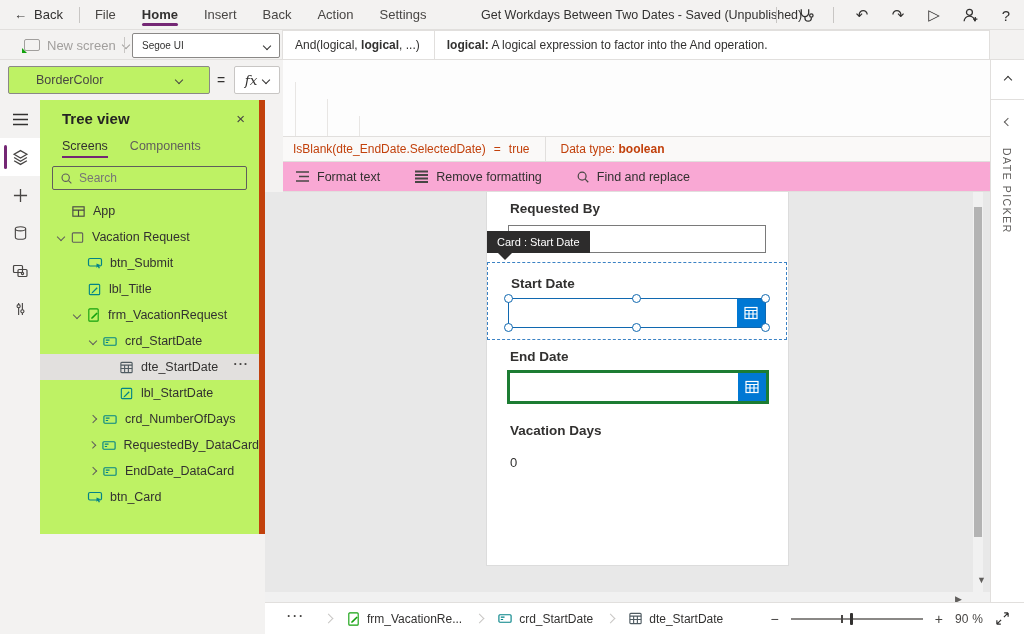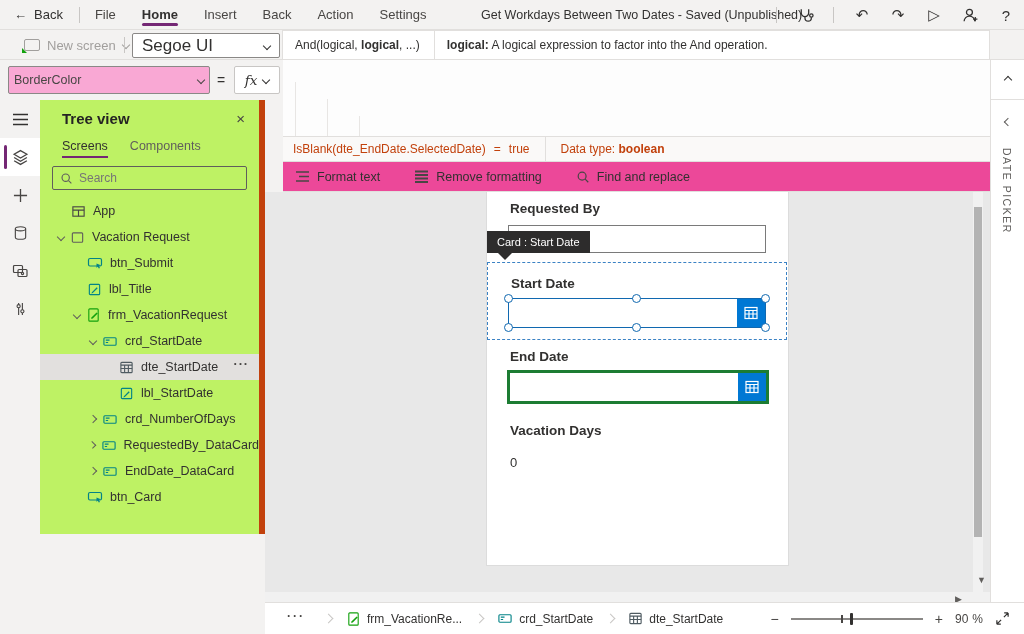--- a/index.html
+++ b/index.html
@@ -20,51 +20,51 @@
   .tb-right { position:absolute; right:8px; top:0; height:30px; display:flex; align-items:center; gap:16px; }
   .tb-icon { width:20px; height:20px; display:flex; align-items:center; justify-content:center; font-size:15px; color:#323130; cursor:pointer; }
 
   
   #toolbar2 { position:absolute; left:0; top:30px; width:1024px; height:30px; background:#f3f2f1; border-bottom:1px solid #e1dfdd; }
   #new-screen { position:absolute; left:24px; top:0; height:30px; display:flex; align-items:center; gap:7px; color:#a19f9d; font-size:13px; cursor:pointer; }
   .ns-icon { position:relative; width:16px; height:12px; border:1.4px solid #a19f9d; border-radius:2px; }
   .ns-icon::after{ content:""; position:absolute; left:-3px; bottom:-3px; width:0; height:0; border-left:5px solid #13a10e; border-top:5px solid transparent; }
   #tb2-sep { position:absolute; left:124px; top:7px; width:1px; height:16px; background:#c8c6c4; }
   #font-combo { position:absolute; left:132px; top:3px; width:148px; height:25px; background:#fff; border:1px solid #8a8886; border-radius:2px;
-                display:flex; align-items:center; justify-content:space-between; padding:0 9px; font-size:17px; cursor:pointer; }
+                display:flex; align-items:center; justify-content:space-between; padding:0 9px; font-size:10px; cursor:pointer; }
   #hint-panel { position:absolute; left:282px; top:0; width:708px; height:30px; background:#fff; border:1px solid #e1dfdd;
                 display:flex; align-items:center; font-size:12px; color:#323130; }
   #hint-sig { padding:0 14px 0 12px; white-space:nowrap; }
   .hint-sep { width:1px; height:30px; background:#e1dfdd; }
   #hint-desc { padding:0 12px; white-space:nowrap; }
 
   
   #prop-row { position:absolute; left:0; top:60px; width:283px; height:40px; background:#f3f2f1; }
-  #prop-combo { position:absolute; left:8px; top:6px; width:202px; height:28px; background:#f9a8d4; border:1px solid #8a8886; border-radius:2px;
-                display:flex; align-items:center; justify-content:space-between; padding:0 5px; font-size:12.5px; color:#484644; cursor:pointer; }
+  #prop-combo { position:absolute; left:8px; top:6px; width:202px; height:28px; background:#bef264; border:1px solid #8a8886; border-radius:2px;
+                display:flex; align-items:center; justify-content:space-between; padding:0 27px; font-size:12.5px; color:#484644; cursor:pointer; }
   #equals-sign { position:absolute; left:217px; top:12px; font-size:14px; color:#323130; }
   #fx-btn { position:absolute; left:234px; top:6px; width:46px; height:28px; background:#fff; border:1px solid #c8c6c4; border-radius:2px;
             display:flex; align-items:center; justify-content:center; gap:6px; cursor:pointer; }
   #fx-btn .fx-label { font-family:"DejaVu Serif", serif; font-style:italic; font-size:13.5px; }
 
   #code-area { position:absolute; left:283px; top:60px; width:707px; height:77px; background:#fdfdfd; border-bottom:1px solid #e1dfdd;
                font-family:"DejaVu Sans Mono", monospace; font-size:12.5px; line-height:17px; padding:5px 0 0 8px; white-space:pre; overflow:hidden; }
   .guide { position:absolute; width:1px; background:#e8e6e4; }
 
   #fx-collapse { position:absolute; left:990px; top:60px; width:34px; height:40px; background:#fff; border-left:1px solid #e1dfdd;
                  border-bottom:1px solid #e1dfdd; display:flex; align-items:center; justify-content:center; cursor:pointer; }
 
   
   #result-bar { position:absolute; left:283px; top:137px; width:707px; height:25px; background:#faf9f8; border-bottom:1px solid #e1dfdd;
                 display:flex; align-items:center; font-size:12px; color:#c2410c; }
   #result-expr { padding-left:10px; }
   #result-eq { padding:0 8px; }
   #result-sep { width:1px; height:25px; background:#e1dfdd; margin-left:16px; }
   #result-dtype { padding-left:14px; }
-  #format-bar { position:absolute; left:283px; top:162px; width:707px; height:30px; background:#ec4899; border-bottom:1px solid #e1dfdd;
+  #format-bar { position:absolute; left:283px; top:162px; width:707px; height:30px; background:#f9a8d4; border-bottom:1px solid #e1dfdd;
                 display:flex; align-items:center; gap:34px; padding-left:12px; font-size:12.5px; color:#323130; }
   .fmt-btn { display:flex; align-items:center; gap:7px; cursor:pointer; }
 
   
   #left-rail { position:absolute; left:0; top:100px; width:40px; height:534px; background:#f3f2f1; }
   .rail-btn { position:relative; width:40px; height:38px; display:flex; align-items:center; justify-content:center; color:#484644; cursor:pointer; }
   .rail-btn.selected { background:#fff; }
   .rail-btn.selected::before { content:""; position:absolute; left:4px; top:7px; bottom:7px; width:3px; background:#742774; border-radius:2px; }
 
   

